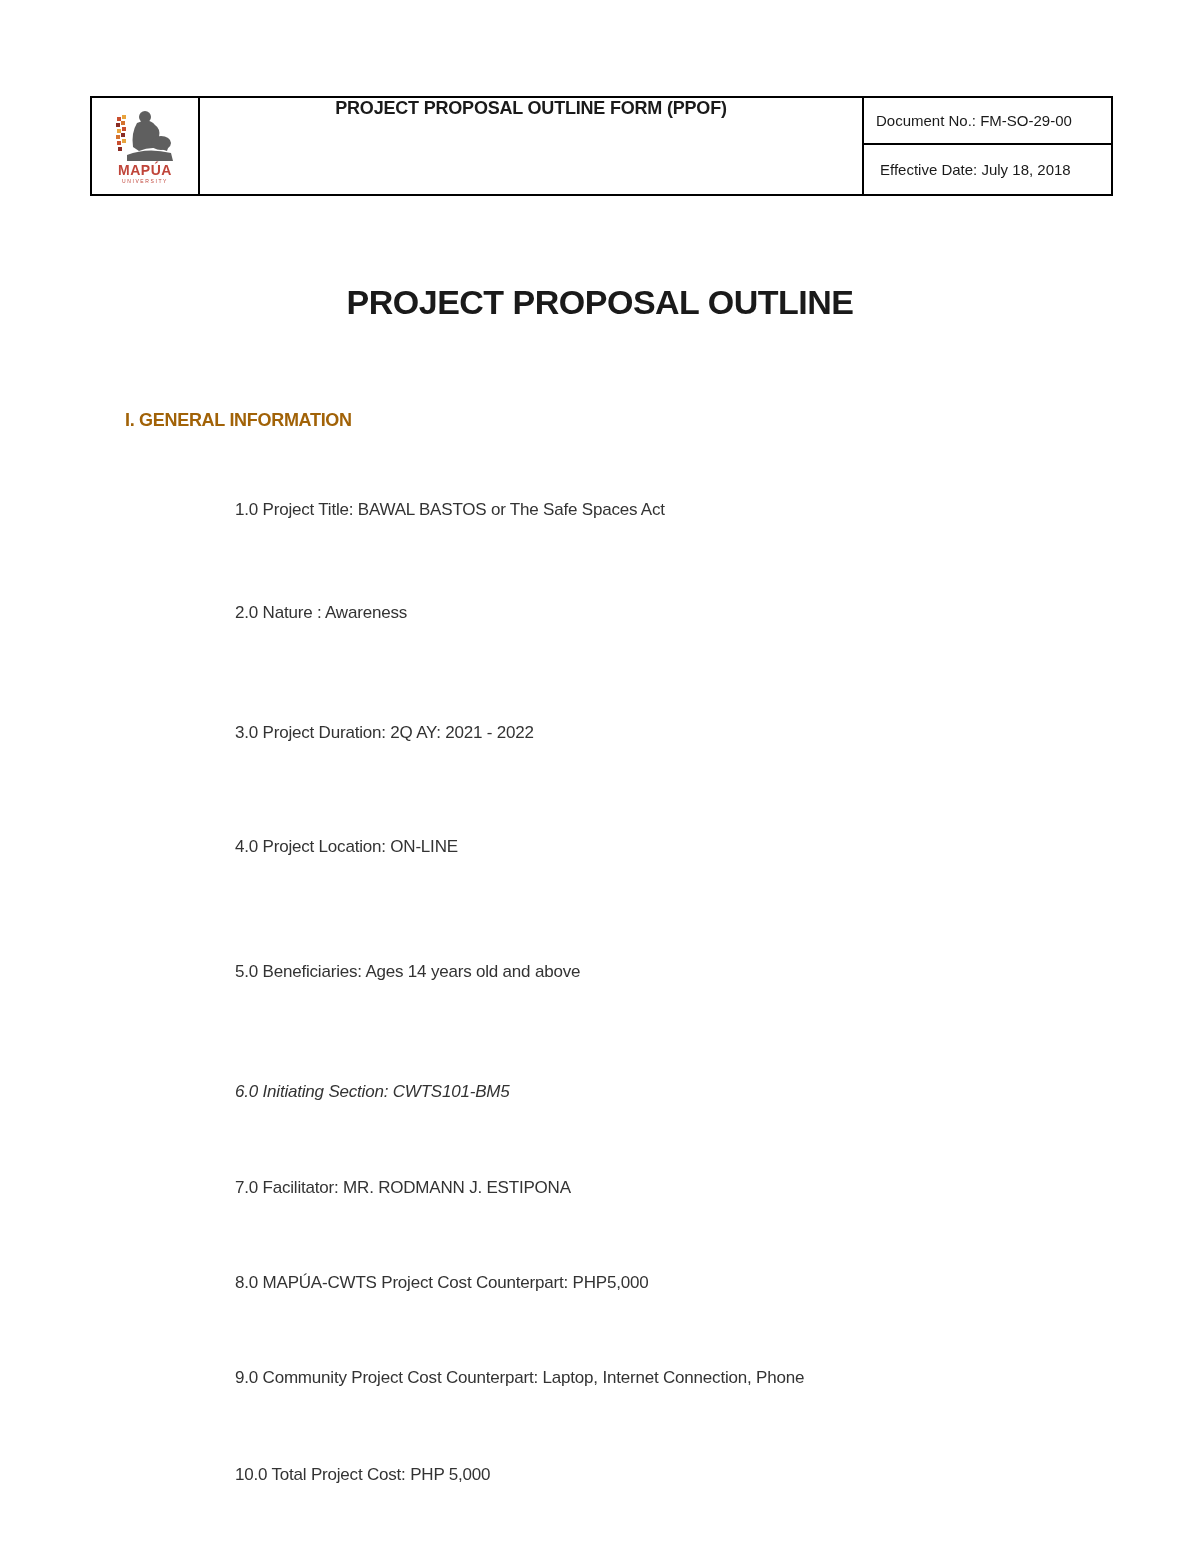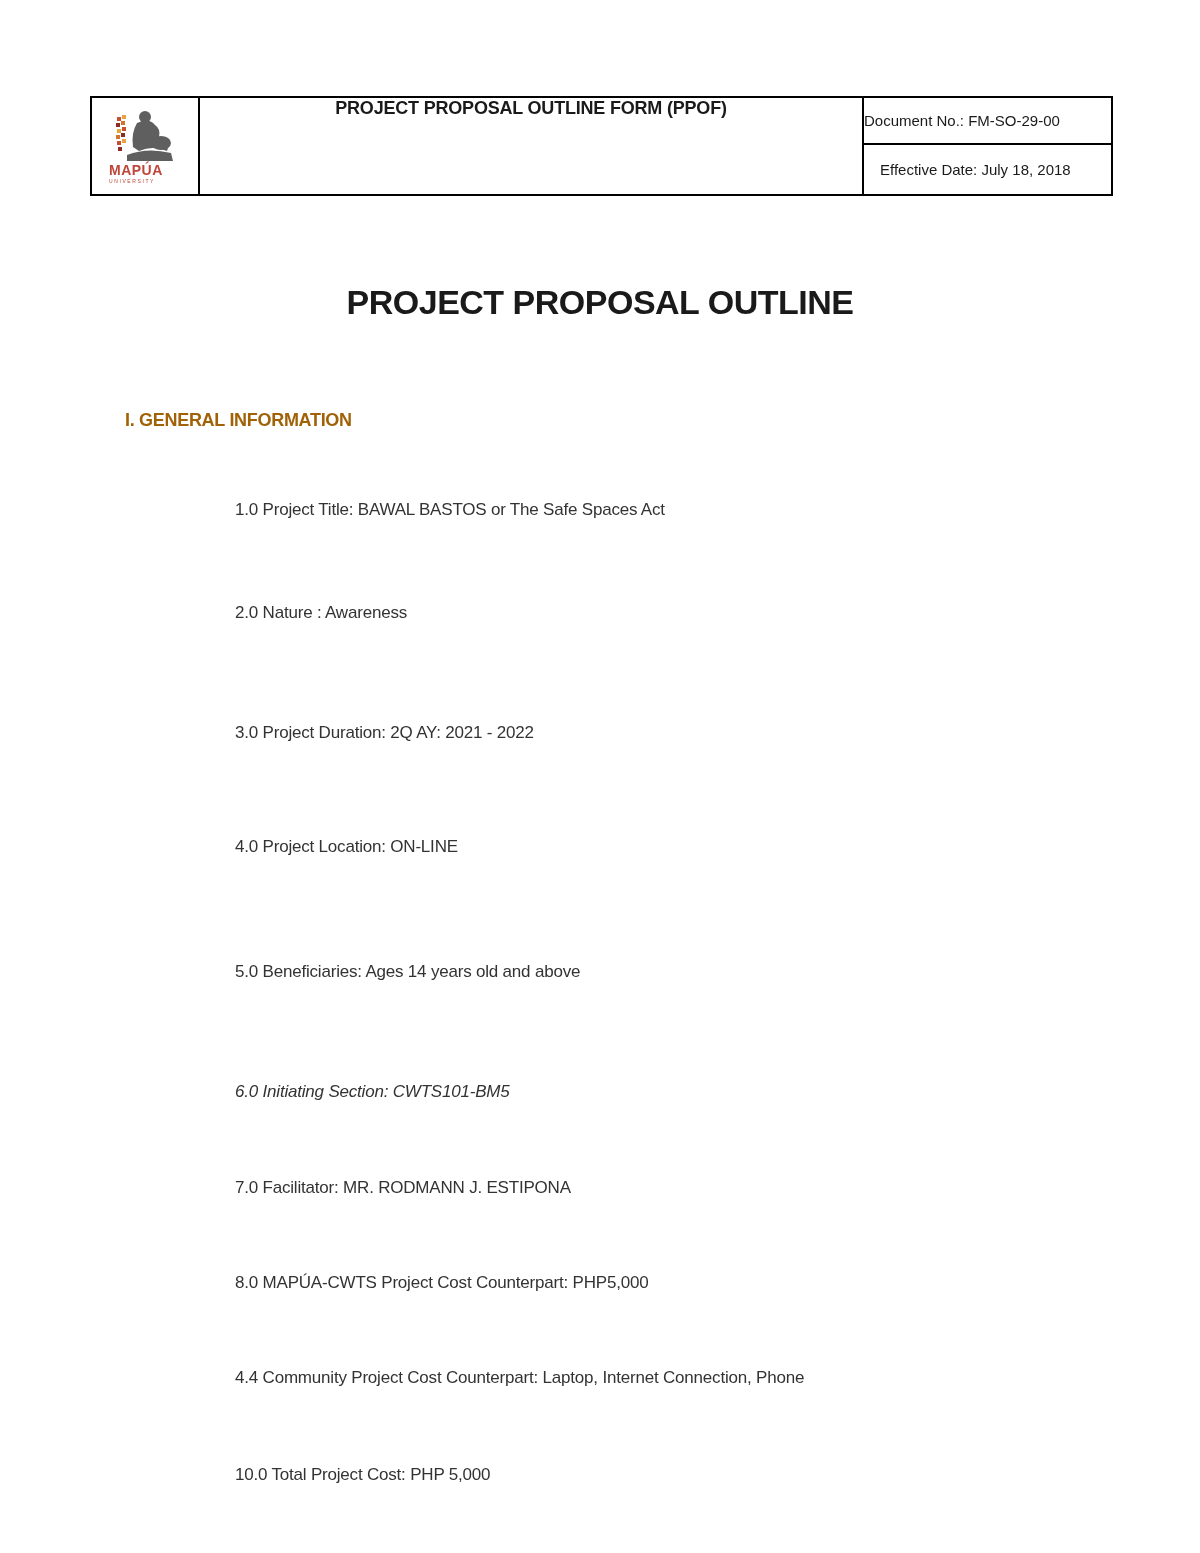--- a/index.html
+++ b/index.html
@@ -17,39 +17,39 @@
     width:1019px;height:96px;
     display:flex;
     border:2px solid #000;
     background:#fff;
   }
   .cell-logo{
     width:106px;
     border-right:2px solid #000;
     display:flex;align-items:center;justify-content:center;
   }
-  .logo{display:flex;flex-direction:column;align-items:flex-start;}
+  .logo{display:flex;flex-direction:column;align-items:center;}
   .logo-name{
     color:#c0453a;font-weight:bold;font-size:14px;
     letter-spacing:0.5px;line-height:1;margin-top:-2px;
   }
   .logo-sub{
     color:#c0453a;font-size:5px;letter-spacing:1.6px;line-height:1;margin-top:2px;
   }
   .cell-title{
     flex:1;
     border-right:2px solid #000;
     display:flex;justify-content:center;align-items:flex-start;
     font-weight:bold;font-size:18px;color:#1a1a1a;
     letter-spacing:-0.2px;
   }
   .cell-right{width:247px;display:flex;flex-direction:column;}
   .cell-docno{
     height:45px;border-bottom:2px solid #000;
-    display:flex;align-items:center;padding-left:0;
+    display:flex;align-items:center;padding-left:12px;
     font-size:15px;color:#1a1a1a;
   }
   .cell-date{
     flex:1;
     display:flex;align-items:center;padding-left:16px;
     font-size:15px;color:#1a1a1a;
   }
   
   .doc-title{
     position:absolute;left:0;top:283px;width:100%;
@@ -112,16 +112,16 @@
   <div class="section-heading">I. GENERAL INFORMATION</div>
 
   <div class="item" style="top:478px;margin-top:22px;">1.0 Project Title: BAWAL BASTOS or The Safe Spaces Act</div>
   <div class="item" style="top:603px;">2.0 Nature : Awareness</div>
   <div class="item" style="top:723px;">3.0 Project Duration: 2Q AY: 2021 - 2022</div>
   <div class="item" style="top:837px;">4.0 Project Location: ON-LINE</div>
   <div class="item" style="top:962px;">5.0 Beneficiaries: Ages 14 years old and above</div>
   <div class="item" style="top:1082px;font-style:italic;">6.0 Initiating Section: CWTS101-BM5</div>
   <div class="item" style="top:1178px;">7.0 Facilitator: MR. RODMANN J. ESTIPONA</div>
   <div class="item" style="top:1273px;">8.0 MAPÚA-CWTS Project Cost Counterpart: PHP5,000</div>
-  <div class="item" style="top:1368px;">4.4 Community Project Cost Counterpart: Laptop, Internet Connection, Phone</div>
+  <div class="item" style="top:1368px;">9.0 Community Project Cost Counterpart: Laptop, Internet Connection, Phone</div>
   <div class="item" style="top:1465px;">10.0 Total Project Cost: PHP 5,000</div>
 
 </div>
 
 </body></html>

